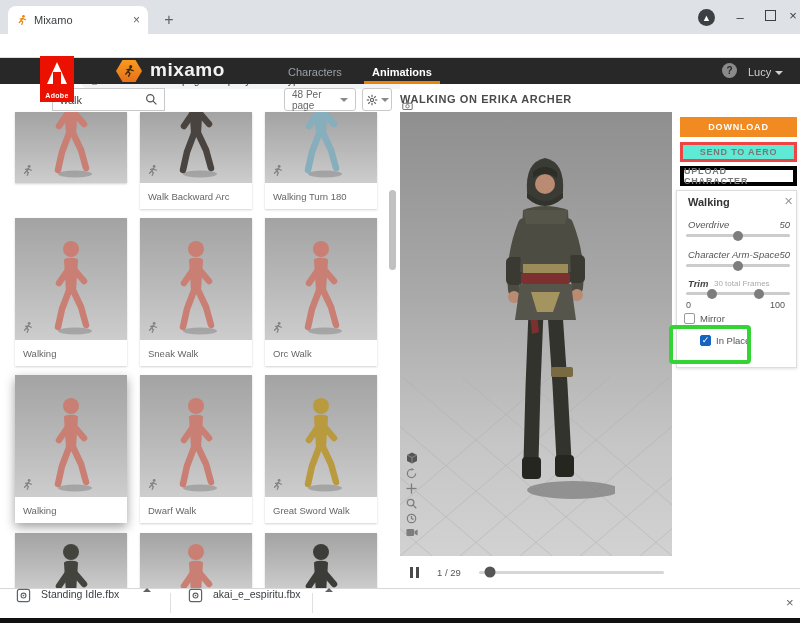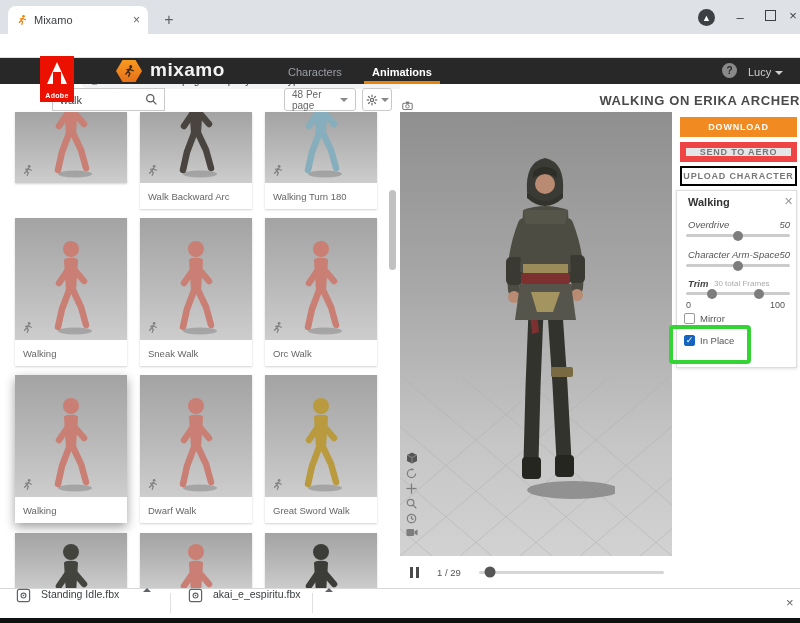--- a/index.html
+++ b/index.html
@@ -81,63 +81,63 @@
   .c1{left:15px;} .c2{left:140px;} .c3{left:265px;}
   .r1{top:112px;} .r1 .thumb{height:71px;}
   .r2{top:218px;} .r2 .thumb{height:122px;}
   .r3{top:375px;} .r3 .thumb{height:122px;}
   .r4{top:533px;} .r4 .thumb{height:57px;}
   .card.selected{box-shadow:0 4px 10px rgba(0,0,0,.38);}
   #grid-scrollbar{left:389px;top:190px;width:7px;height:80px;background:#c1c1c1;border-radius:4px;}
 
   
   #viewer-titlebar{left:400px;top:84px;width:400px;height:28px;background:#fff;}
-  #viewer-title{left:400px;top:93px;width:400px;text-align:right;font-size:13px;font-weight:bold;
+  #viewer-title{left:400px;top:93px;width:400px;text-align:left;font-size:11px;font-weight:bold;
                 color:#4a4a4a;letter-spacing:.6px;}
   #snapshot-icon{left:402px;top:101px;color:#777;}
   #stage{left:400px;top:112px;width:272px;height:444px;background:linear-gradient(180deg,#8f8f8f 0%,#a8a8a8 40%,#c6c6c6 75%,#d2d2d2 100%);overflow:hidden;}
   #floor-grid{position:absolute;left:0;top:265px;width:272px;height:179px;opacity:.5;}
   #erika{position:absolute;left:75px;top:40px;width:140px;height:360px;}
   #stage-toolbar{position:absolute;left:6px;top:340px;display:flex;flex-direction:column;gap:4px;color:#7d7d7d;}
   #stage-toolbar svg{display:block;}
 
   #playbar{left:400px;top:556px;width:272px;height:32px;background:#fff;display:flex;align-items:center;}
   #pause-btn{margin-left:10px;display:flex;gap:3px;}
   #pause-btn span{display:block;width:3px;height:11px;background:#4a4a4a;}
   #frame-counter{margin-left:18px;font-size:9.5px;color:#555;}
   #play-track{position:relative;margin-left:18px;width:185px;height:3px;background:#d6d6d6;border-radius:2px;}
   #play-thumb{position:absolute;top:50%;transform:translate(-50%,-50%);width:11px;height:11px;border-radius:50%;background:#555;}
 
   
   #sidebar{left:672px;top:112px;width:128px;height:476px;background:#fff;}
   .side-btn{position:absolute;left:680px;width:117px;height:20px;border-radius:0;font-size:9px;font-weight:bold;
             letter-spacing:.8px;display:flex;align-items:center;justify-content:center;box-sizing:border-box;}
   #btn-download{top:117px;background:#f18a21;color:#fff;}
-  #btn-aero{top:142px;background:#e5e5e5;border:6px solid #ef4444;color:#777;}
-  #btn-upload{top:166px;background:#fff;border:2px solid #000000;color:#777;}
+  #btn-aero{top:142px;background:#5eead4;border:3px solid #ef4444;color:#777;}
+  #btn-upload{top:166px;background:#fff;border:4px solid #000000;color:#777;}
 
   #anim-panel{left:676px;top:190px;width:121px;height:178px;background:#fff;border:1px solid #ddd;
               box-shadow:0 1px 3px rgba(0,0,0,.12);box-sizing:border-box;}
   #panel-title{left:688px;top:196px;font-size:11px;font-weight:bold;color:#333;}
   #panel-close{left:784px;top:195px;font-size:11px;color:#999;}
   .ctl-label{position:absolute;left:688px;font-size:9.5px;color:#555;font-style:italic;}
   .ctl-value{position:absolute;right:10px;width:100px;left:auto;text-align:right;font-size:9.5px;color:#555;}
   .track{position:absolute;left:686px;width:104px;height:3px;background:#ccc;border-radius:2px;}
   .thumbdot{position:absolute;top:50%;transform:translate(-50%,-50%);width:10px;height:10px;border-radius:50%;background:#7d7d7d;}
   #lbl-overdrive{top:219px;} #val-overdrive{top:219px;}
   #track-overdrive{top:234px;}
   #lbl-armspace{top:249px;} #val-armspace{top:249px;}
   #track-armspace{top:264px;}
   #lbl-trim{top:278px;font-weight:bold;color:#444;}
   #lbl-trim-info{left:714px;top:279px;font-size:8px;color:#aaa;}
   #track-trim{top:292px;}
   #trim-min{left:686px;top:300px;font-size:9px;color:#555;position:absolute;}
   #trim-max{left:770px;top:300px;font-size:9px;color:#555;position:absolute;}
   .checkrow{position:absolute;left:684px;display:flex;align-items:center;gap:5px;}
-  #row-mirror{top:313px;} #row-inplace{top:335px;}
+  #row-mirror{top:313px;} #row-inplace{top:335px;margin-left:16px;}
   .checkbox{width:11px;height:11px;border:1px solid #999;background:#fff;box-sizing:border-box;
             display:flex;align-items:center;justify-content:center;border-radius:2px;}
   .checkbox.checked{background:#1565c0;border-color:#1565c0;}
   .checkbox.checked::after{content:"✓";color:#fff;font-size:9px;line-height:9px;}
   .checklabel{font-size:9.5px;color:#555;}
   #highlight-box{left:669px;top:325px;width:74px;height:31px;border:4px solid #35d435;border-radius:4px;z-index:20;}
 
   
   #downloads-bar{left:0;top:588px;width:800px;height:30px;background:#fff;border-top:1px solid #d8d8d8;box-sizing:border-box;}
   .dl-item{position:absolute;top:588px;height:30px;display:flex;align-items:flex-start;gap:10px;padding:0 12px;}

